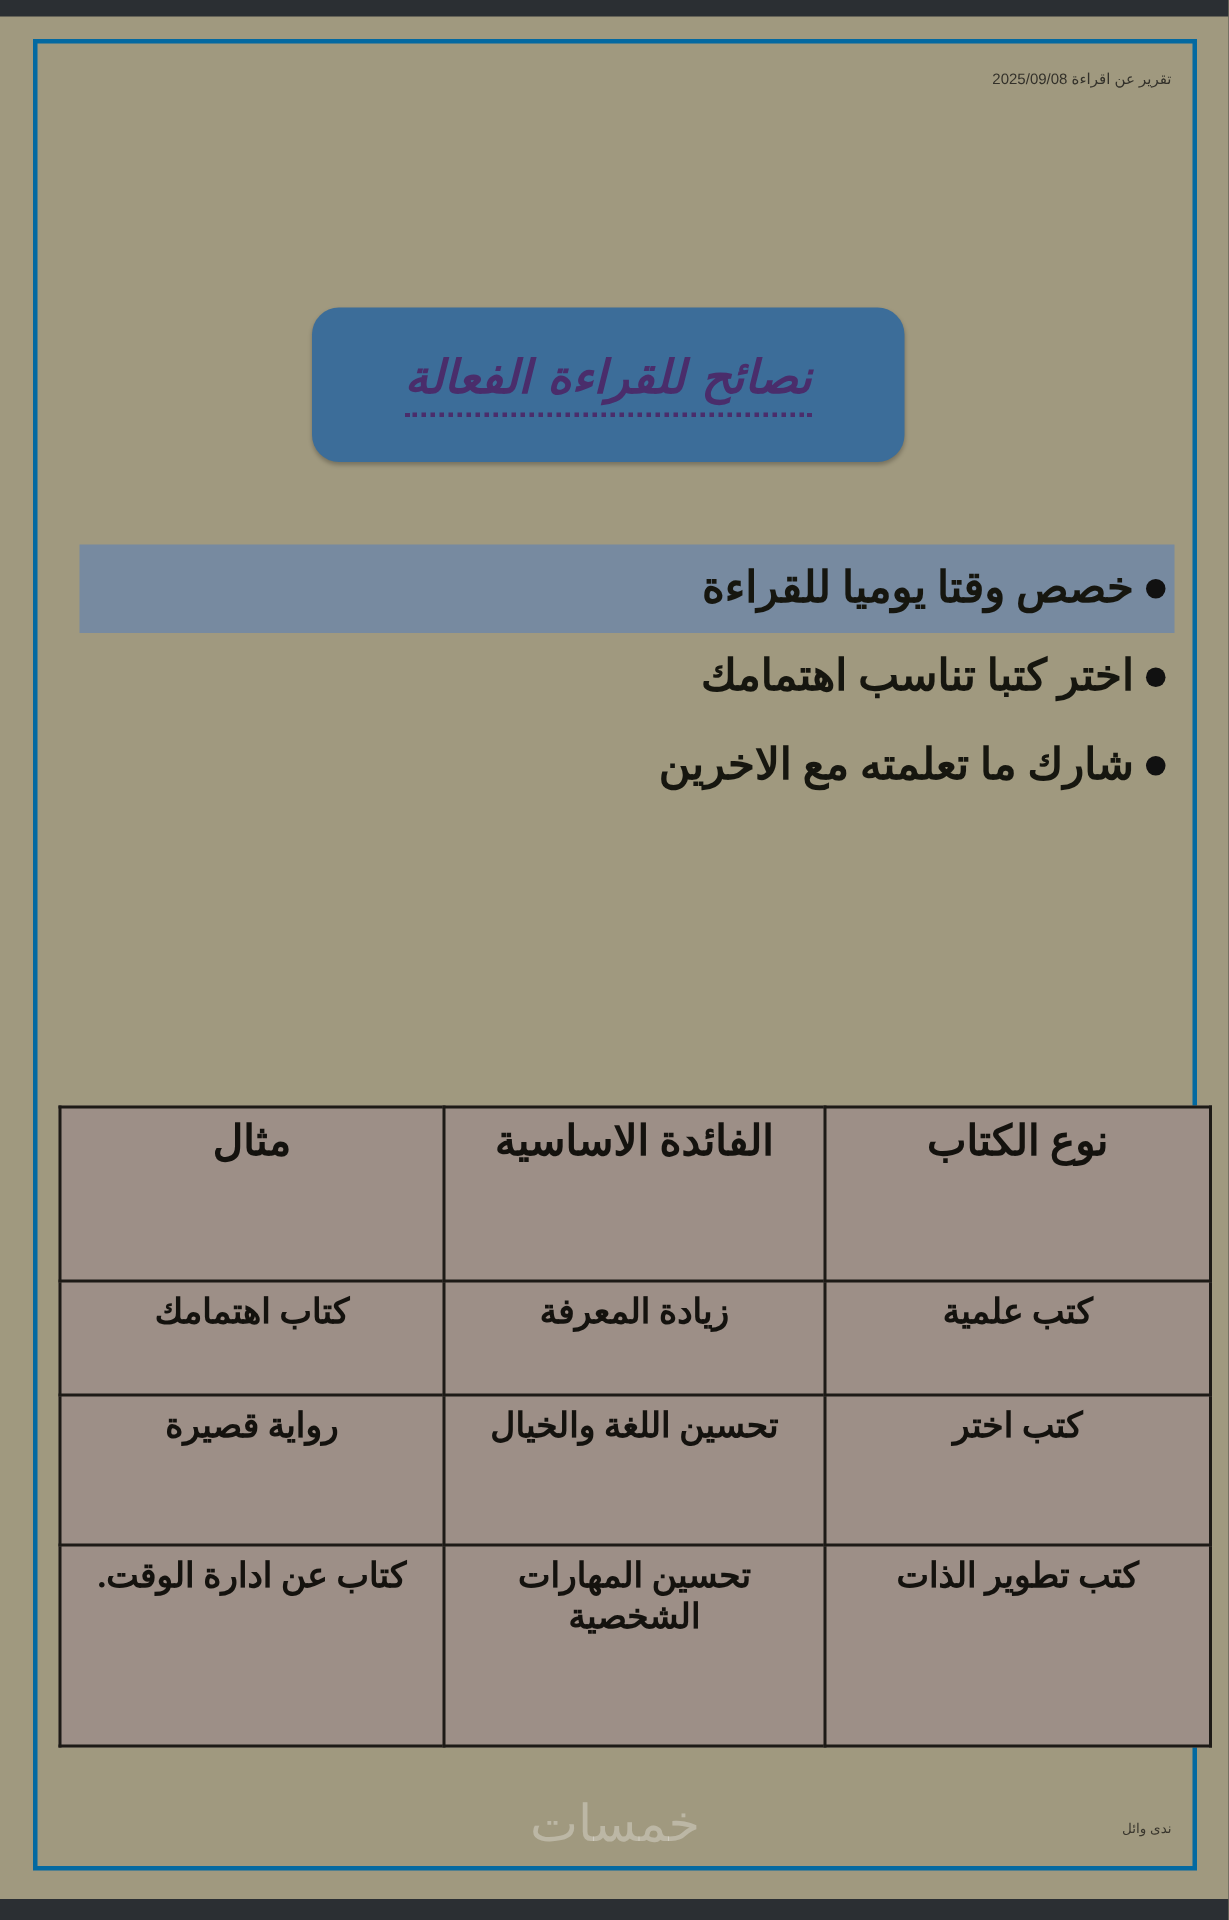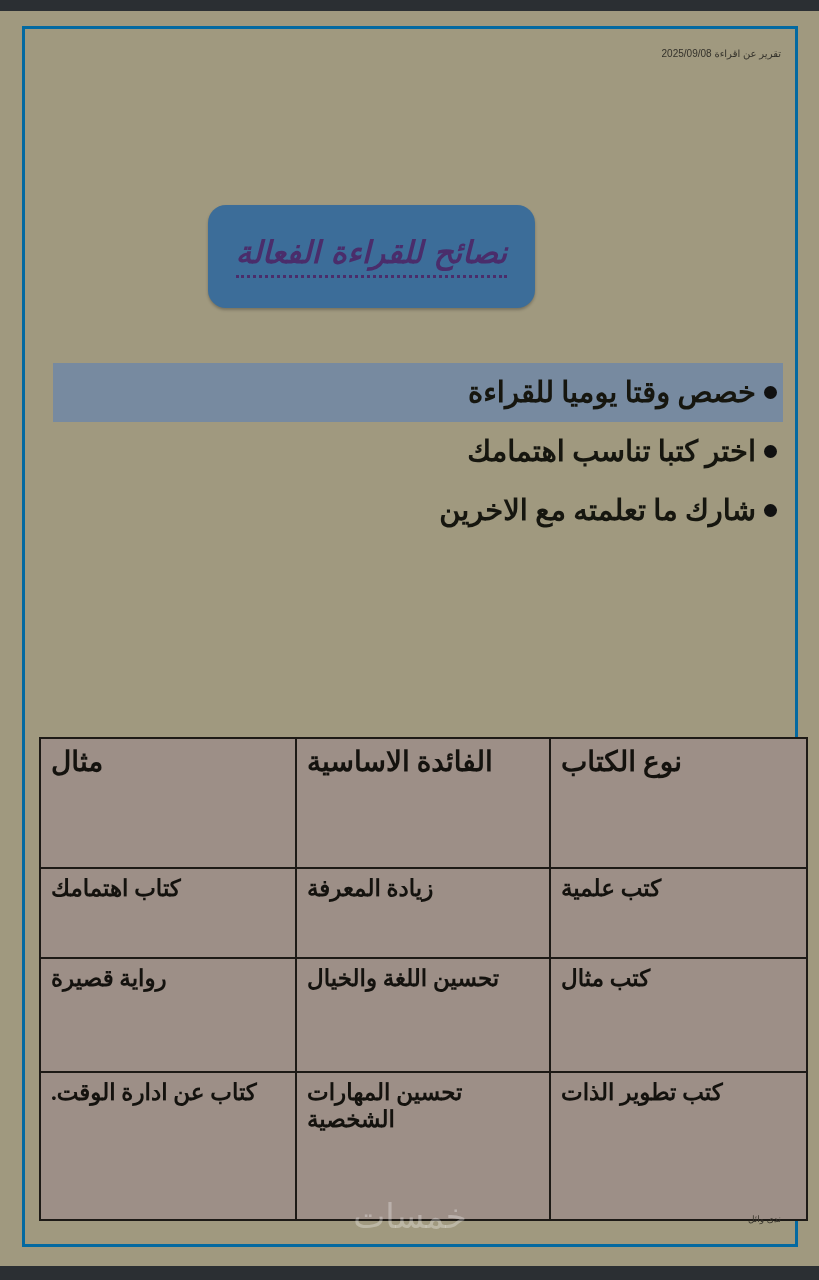--- a/index.html
+++ b/index.html
@@ -62,21 +62,21 @@
     letter-spacing: 0.2px;
     white-space: nowrap;
     display: inline-block;
   }
 
   
   #title-box {
     position: absolute;
     left: 183px;
     top: 176px;
-    width: 327px;
+    width: 395px;
     height: 103px;
     background: #3c6d99;
     border-radius: 18px;
     box-shadow: 0 2px 3px rgba(0,0,0,0.25);
     display: flex;
     align-items: center;
     justify-content: center;
   }
   #title-text {
     font-family: "DejaVu Serif", "Liberation Serif", serif;
@@ -149,25 +149,25 @@
     width: 701px;
     border-collapse: collapse;
     direction: rtl;
     table-layout: fixed;
     background: #9d8f87;
   }
   #benefit-table td, #benefit-table th {
     border: 2px solid #1d1a16;
     background: #9d8f87;
     vertical-align: top;
-    padding: 6px 10px 16px 10px;
+    padding: 6px 10px 2px 10px;
     font-family: "Liberation Serif", "DejaVu Serif", serif;
     font-weight: 700;
     color: #14120e;
-    text-align: left;
+    text-align: center;
     line-height: 1.18;
   }
   #benefit-table th {
     font-size: 28px;
     height: 106px;
   }
   #benefit-table td {
     font-size: 23px;
   }
   #benefit-table tr.row-r0 td { height: 66px; }
@@ -257,21 +257,21 @@
           <th class="col-example">مثال</th>
         </tr>
       </thead>
       <tbody id="table-body">
           <tr class="row-r0">
             <td class="col-type">كتب علمية</td>
             <td class="col-benefit">زيادة المعرفة</td>
             <td class="col-example">كتاب اهتمامك</td>
           </tr>
           <tr class="row-r1">
-            <td class="col-type">كتب مثال</td>
+            <td class="col-type">كتب اختر</td>
             <td class="col-benefit">تحسين اللغة والخيال</td>
             <td class="col-example">رواية قصيرة</td>
           </tr>
           <tr class="row-r2">
             <td class="col-type">كتب تطوير الذات</td>
             <td class="col-benefit">تحسين المهارات الشخصية</td>
             <td class="col-example">كتاب عن ادارة الوقت.</td>
           </tr>
         </tbody>
     </table>

